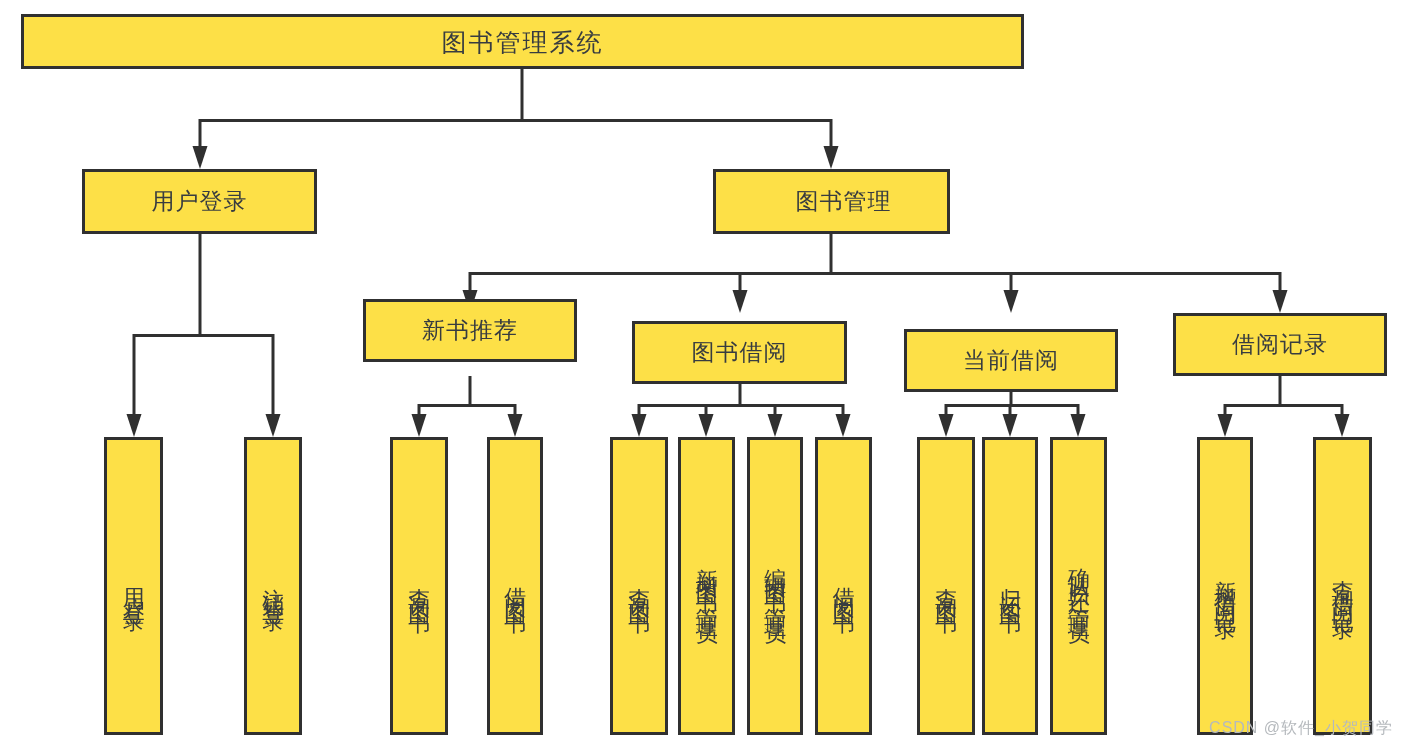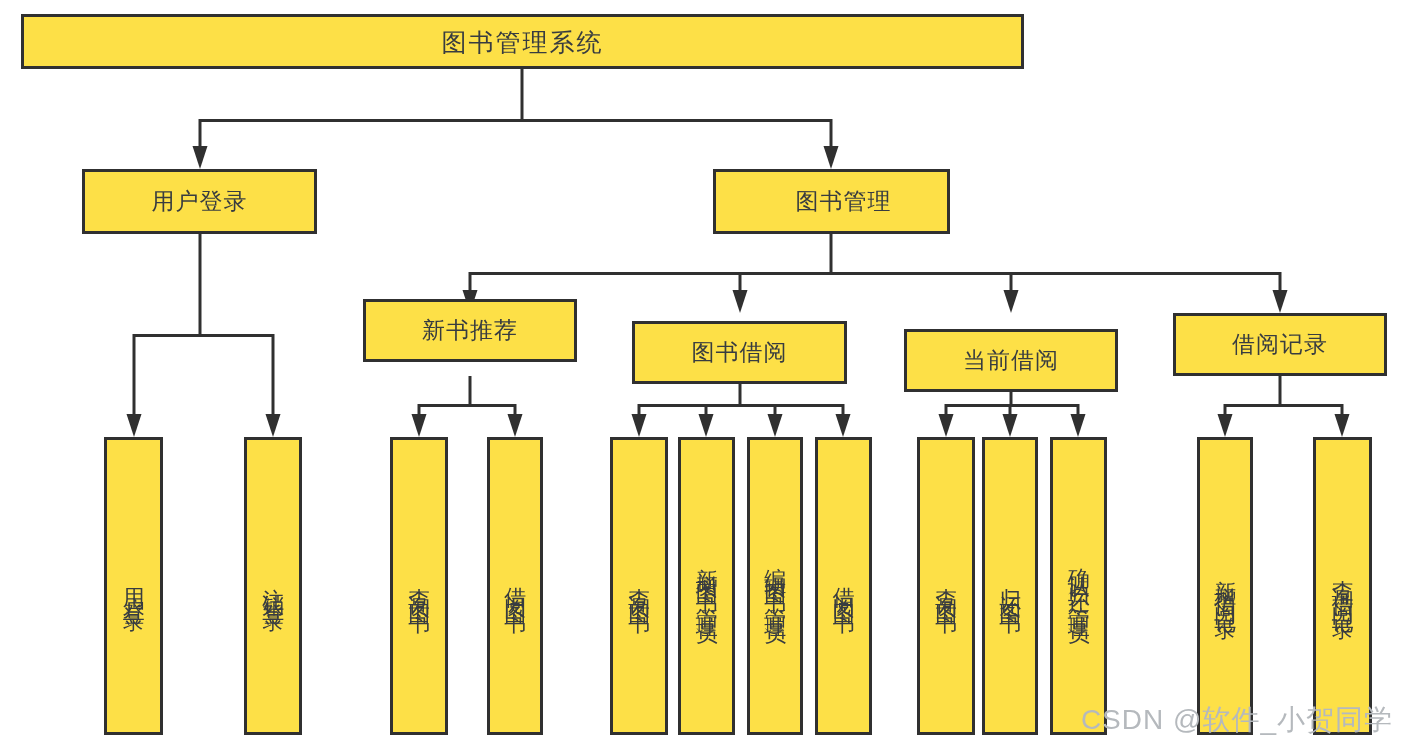--- a/index.html
+++ b/index.html
@@ -39,21 +39,21 @@
   .node.v {
     writing-mode: vertical-rl;
     text-orientation: mixed;
     font-size: 22px;
     letter-spacing: 8px;
   }
   #watermark {
     position: absolute;
     right: 12px;
     bottom: 8px;
-    font-size: 28px;
+    font-size: 16px;
     color: #b5b9bd;
     letter-spacing: 1px;
     white-space: nowrap;
     margin-left: 32px;
   }
   line { stroke: #303030; stroke-width: 3; }
   polygon { fill: #303030; }
 </style>
 </head>
 <body>

